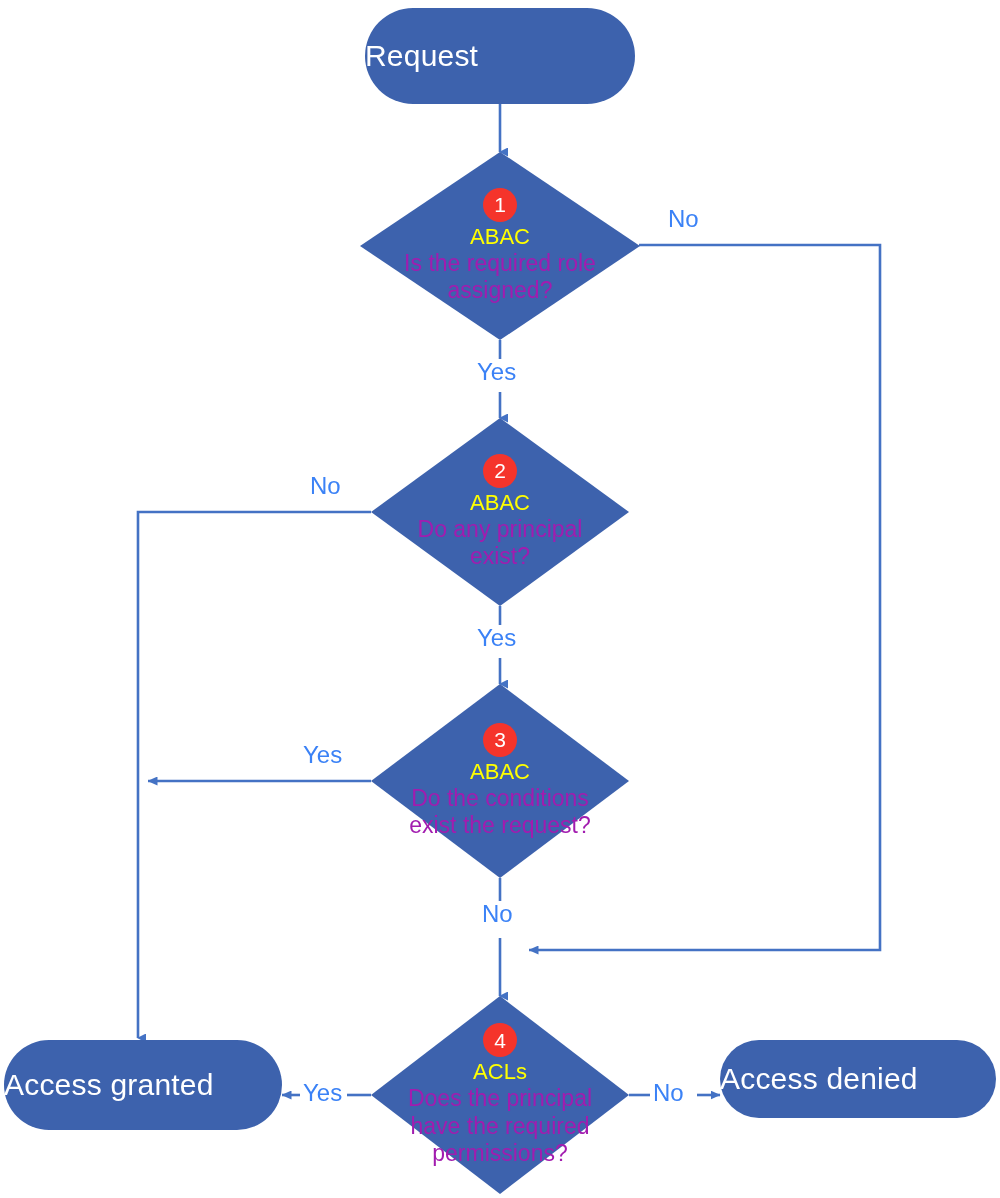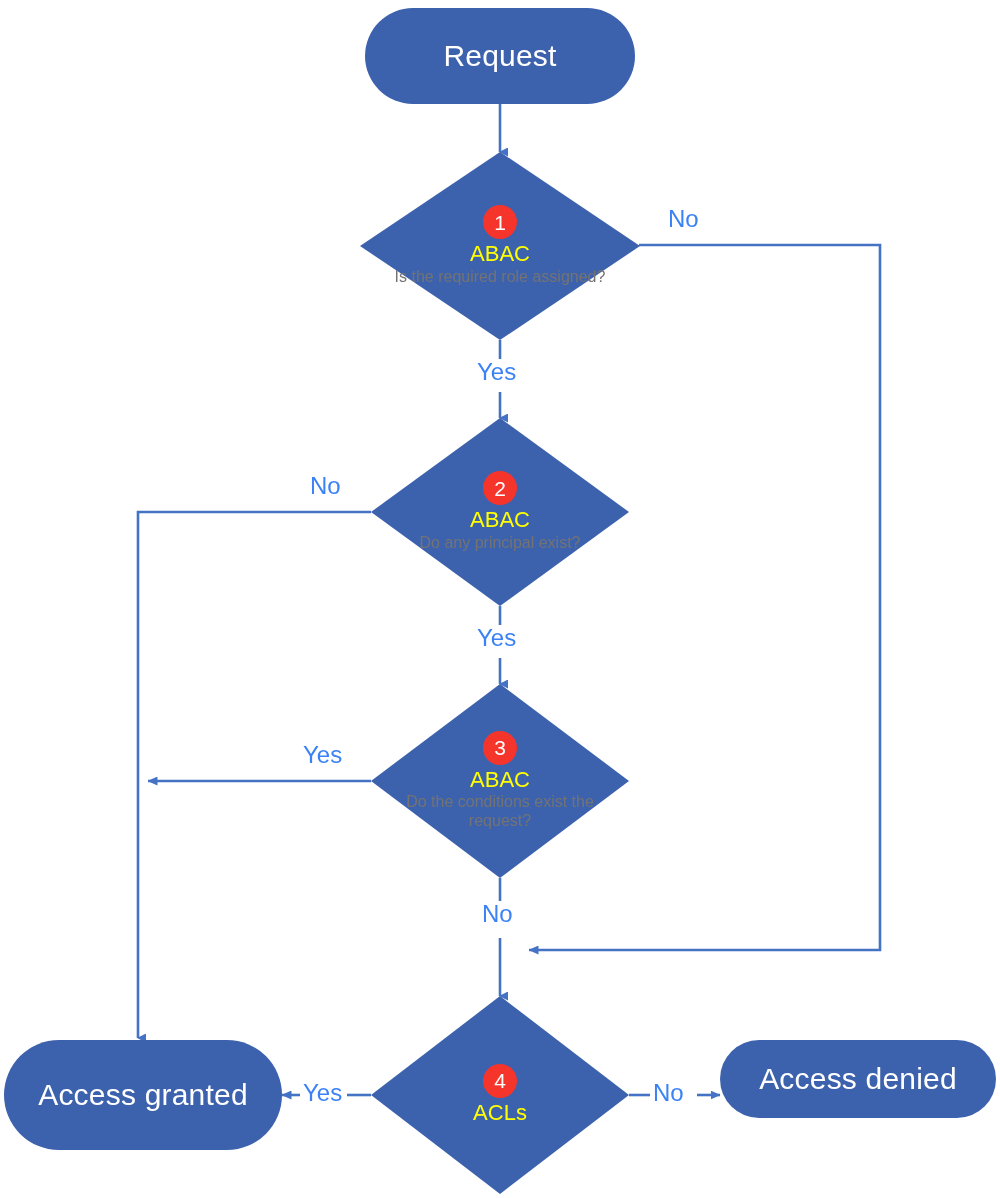--- a/index.html
+++ b/index.html
@@ -27,21 +27,20 @@
   .node {
     position: absolute;
     box-sizing: border-box;
   }
   
   .terminal {
     background: #3D62AD;
     border-radius: 999px;
     display: flex;
     align-items: center;
-    justify-content: center;
     color: #ffffff;
     font-size: 30px;
     letter-spacing: 0.2px;
   }
   
   .diamond-wrap {
     position: absolute;
   }
   .diamond-shape {
     position: absolute;
@@ -76,22 +75,22 @@
     line-height: 1;
     margin-bottom: 2px;
   }
   .model-label {
     color: #FFFF00;
     font-size: 22px;
     line-height: 1.15;
     margin-bottom: 1px;
   }
   .question {
-    color: #737373;
-    font-size: 16px;
+    color: #a21caf;
+    font-size: 23px;
     line-height: 1.18;
     padding: 0 6px;
     max-width: 230px;
   }
   .edge-label {
     position: absolute;
     color: #3b82f6;
     font-size: 24px;
     white-space: nowrap;
     background: #ffffff;
@@ -175,24 +174,25 @@
     </div>
   </div>
 
   <div class="diamond-wrap" style="left:371px; top:996px; width:258px; height:198px;">
     <svg class="diamond-shape" viewBox="0 0 258 198" preserveAspectRatio="none">
       <polygon points="129,0 258,99 129,198 0,99" fill="#3D62AD"></polygon>
     </svg>
     <div class="diamond-content">
       <div class="badge">4</div>
       <div class="model-label">ACLs</div>
-    </div>
-  </div>
-
-  <div class="node terminal" style="left:4px; top:1040px; width:278px; height:110px;">
+      <div class="question">Does the principal have the required permissions?</div>
+    </div>
+  </div>
+
+  <div class="node terminal" style="left:4px; top:1040px; width:278px; height:90px;">
     <span>Access granted</span>
   </div>
 
   <div class="node terminal" style="left:720px; top:1040px; width:276px; height:78px;">
     <span>Access denied</span>
   </div>
 
   <div class="edge-label" style="left:665px; top:206px;">No</div>
 
   <div class="edge-label" style="left:474px; top:359px;">Yes</div>

